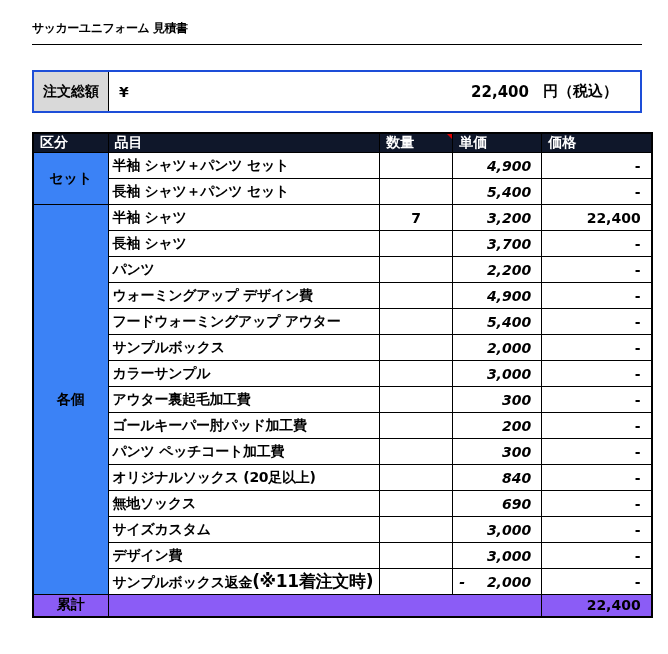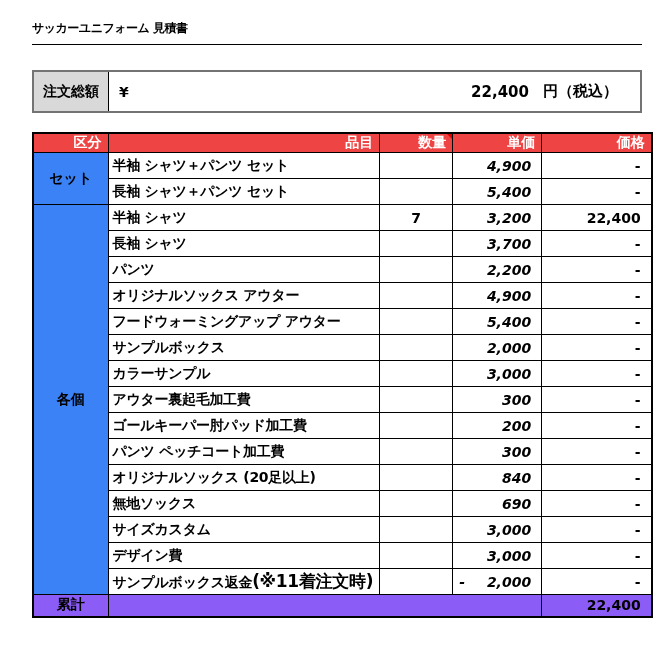--- a/index.html
+++ b/index.html
@@ -1,25 +1,25 @@
 <!DOCTYPE html>
 <html><head>
 <meta charset="utf-8">
 <style>
   html, body { margin:0; padding:0; background:#ffffff; }
   body { width:668px; height:654px; position:relative; font-family:"DejaVu Sans","Liberation Sans",sans-serif; color:#000; overflow:hidden; }
   .title { position:absolute; left:32px; top:20px; width:610px; font-size:12px; font-weight:bold; letter-spacing:-0.5px; }
   .title-line { position:absolute; left:32px; top:44px; width:610px; height:1px; background:#000; }
-  .total-box { position:absolute; left:32px; top:70px; width:606px; height:39px; border:2px solid #737373; display:flex; }
+  .total-box { position:absolute; left:32px; top:70px; width:606px; height:39px; border:2px solid #1d4ed8; display:flex; }
   .total-label { width:74px; background:#d9d9d9; border-right:1px solid #000; display:flex; align-items:center; justify-content:center; font-weight:bold; font-size:14px; }
   .total-yen { width:40px; padding-left:10px; display:flex; align-items:center; font-weight:bold; font-size:14px; }
   .total-amount { flex:1; display:flex; align-items:center; justify-content:flex-end; padding-right:22px; font-weight:bold; font-size:15px; gap:14px; }
   .tbl { position:absolute; left:32px; top:132px; border-collapse:collapse; border:2px solid #000; table-layout:fixed; }
   .tbl td, .tbl th { border:1px solid #000; height:26px; padding:0 6px; font-size:14px; font-weight:bold; white-space:nowrap; overflow:hidden; box-sizing:border-box; }
-  .tbl th { background:#ef4444; color:#fff; height:18px; text-align:right; position:relative; }
+  .tbl th { background:#0f172a; color:#fff; height:18px; text-align:left; position:relative; }
   .tbl th.qty .comment { position:absolute; right:0; top:0; width:0; height:0; border-top:5px solid #e00000; border-left:5px solid transparent; }
   .cat { background:#3b82f6; text-align:center; }
   .item { text-align:left; padding-left:4px !important; font-size:14px; letter-spacing:-0.3px; }
   .num { text-align:right; padding-right:10px !important; font-family:"DejaVu Sans", sans-serif; font-size:14.5px;font-style:italic; }
   .qtycell { text-align:center; }
   .price { text-align:right; padding-right:10px !important; font-size:14.5px; }
   .neg { display:flex; justify-content:space-between; }
   .note { font-size:17px; }
   .sum-row td { background:#8b5cf6; height:22px; }
   .sum-label { text-align:center; }
@@ -85,21 +85,21 @@
       <td class="num">3,700</td>
       <td class="price">-</td>
     </tr>
     <tr>
       <td class="item">パンツ</td>
       <td class="qtycell"></td>
       <td class="num">2,200</td>
       <td class="price">-</td>
     </tr>
     <tr>
-      <td class="item">オリジナルソックス アウター</td>
+      <td class="item">ウォーミングアップ デザイン費</td>
       <td class="qtycell"></td>
       <td class="num">4,900</td>
       <td class="price">-</td>
     </tr>
     <tr>
       <td class="item">フードウォーミングアップ アウター</td>
       <td class="qtycell"></td>
       <td class="num">5,400</td>
       <td class="price">-</td>
     </tr>

